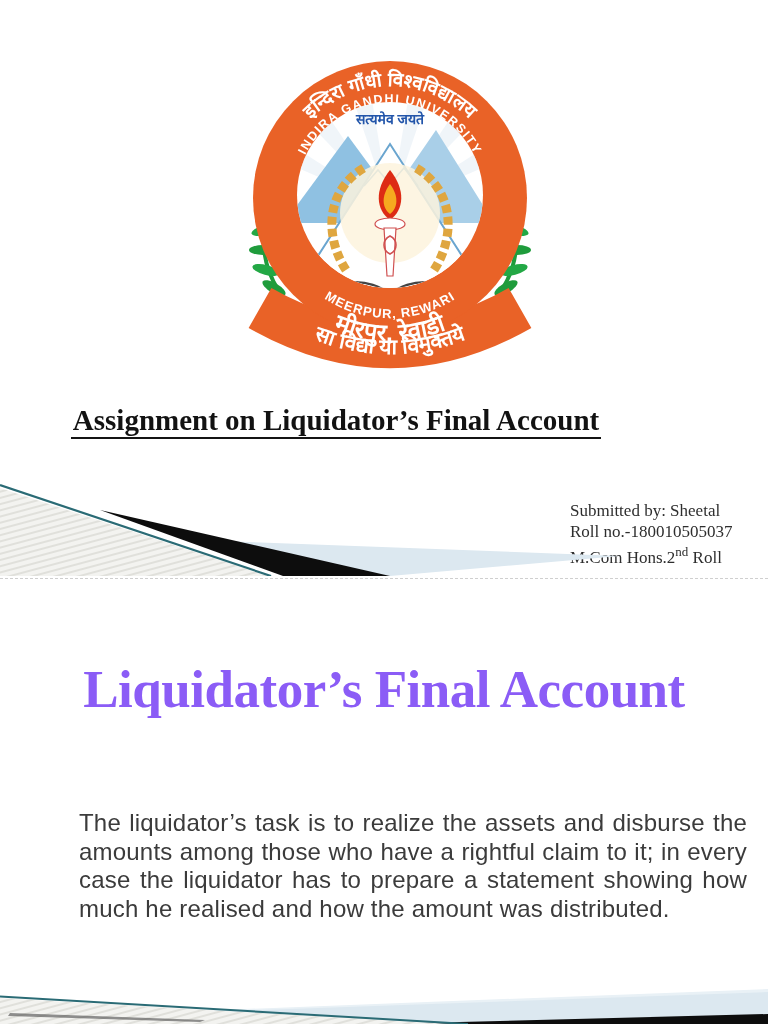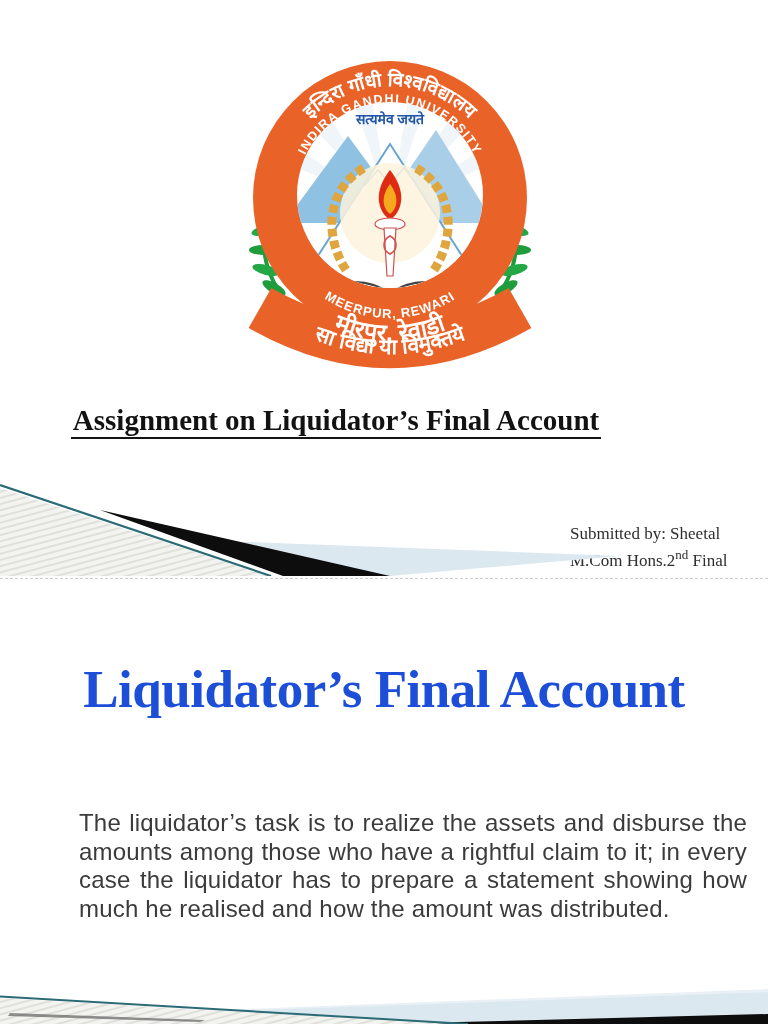--- a/index.html
+++ b/index.html
@@ -6,27 +6,27 @@
   body{width:768px;height:1024px;overflow:hidden;position:relative;
        font-family:"Liberation Sans",sans-serif;}
   .page{position:absolute;left:0;width:768px;background:#fff;}
   #page1{top:0;height:576px;}
   #page2{top:578px;height:446px;border-top:1px dashed #cfcfcf;}
   #logo-svg{position:absolute;left:244px;top:58px;}
   .slide-title{position:absolute;top:404px;left:0;width:672px;text-align:center;
        font-family:"Liberation Serif",serif;font-weight:700;font-size:29px;color:#121212;}
   .slide-title span{border-bottom:2.5px solid #141414;padding:0 2px 1px 2px;}
   .submitted{position:absolute;left:570px;top:501px;
-       font-family:"Liberation Serif",serif;font-size:17px;line-height:20.5px;color:#2e2e2e;margin-top:23px;}
+       font-family:"Liberation Serif",serif;font-size:17px;line-height:20.5px;color:#2e2e2e;}
   .submitted sup{font-size:13px;}
   .deco1{position:absolute;left:0;top:470px;width:768px;height:106px;}
   .deco2{position:absolute;left:0;top:407px;width:768px;height:39px;}
   .big-heading{position:absolute;top:80px;left:0;width:768px;text-align:center;
        font-family:"Liberation Serif",serif;font-weight:700;font-size:53px;
-       letter-spacing:-0.5px;color:#1d4ed8;}
+       letter-spacing:-0.5px;color:#8b5cf6;}
   .body-text{position:absolute;left:67px;top:230px;width:668px;
        font-size:24px;line-height:28.5px;color:#3b3b3b;text-align:justify;
        letter-spacing:0.2px;margin-left:12px;}
 </style>
 </head>
 <body>
 
 <div class="page" id="page1">
 
   <svg id="logo-svg" width="292" height="312" viewBox="0 0 292 312">
@@ -124,21 +124,22 @@
       </text>
     </g>
   </svg>
 
   <div class="slide-title">
     <span>Assignment on Liquidator’s Final Account</span>
   </div>
 
   <div class="submitted">
     <div>Submitted by: Sheetal</div>
-    <div><span>M.Com Hons.2</span><sup>nd</sup><span> Final</span></div>
+    <div>Roll no.-180010505037</div>
+    <div><span>M.Com Hons.2</span><sup>nd</sup><span> Roll</span></div>
   </div>
 
   <svg class="deco1" viewBox="0 470 768 106" preserveAspectRatio="none">
     <polygon points="195,540 620,556 390,576" fill="#dce8f0"></polygon>
     <polygon points="100,510 390,576 283,576" fill="#0d0d0d"></polygon>
     <polygon points="0,488 268,576 0,576" fill="url(#hatch)"></polygon>
     <line x1="0" y1="485" x2="271" y2="576" stroke="#2a6b75" stroke-width="2.2"></line>
   </svg>
 </div>
 

